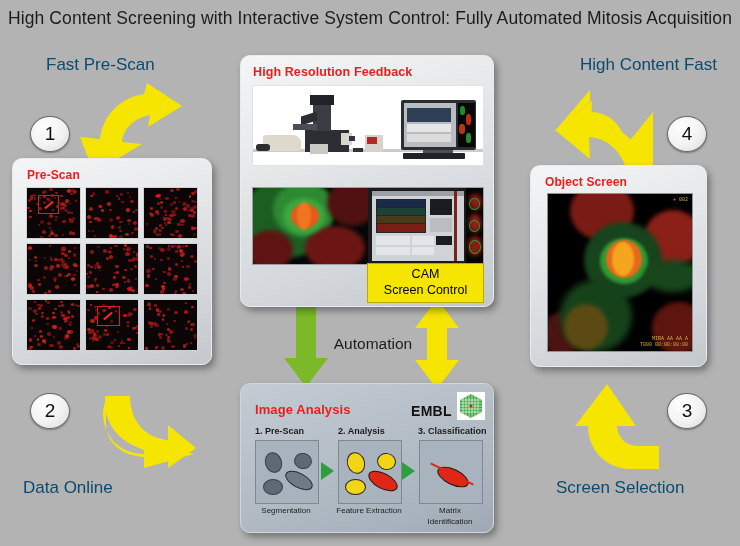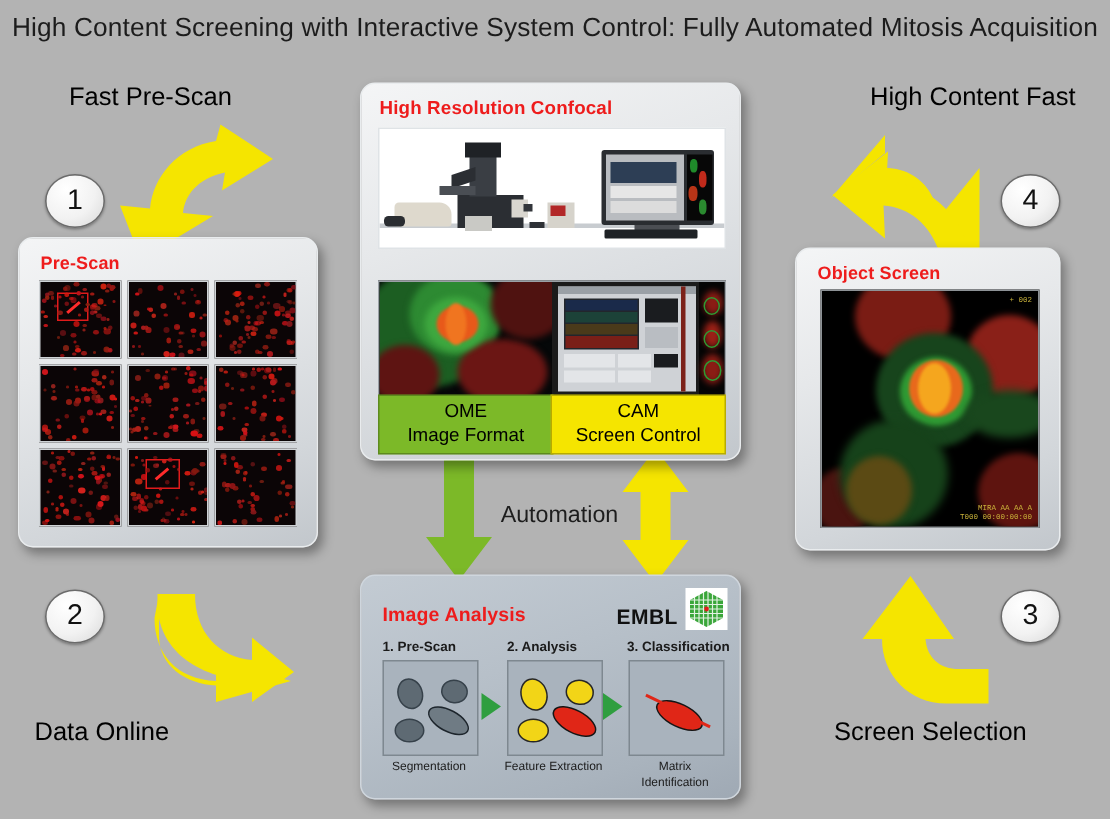--- a/index.html
+++ b/index.html
@@ -12,21 +12,21 @@
   #stage{position:absolute;left:0;top:0;width:740px;height:546px;}
 
   
   .title{
     position:absolute;left:0;top:8px;width:740px;text-align:center;
     font-size:17.5px;color:#1c1c1c;letter-spacing:.1px;
     font-family:"Liberation Sans", sans-serif;
   }
 
   
-  .steplabel{position:absolute;font-size:17px;color:#000000;white-space:nowrap;}
+  .steplabel{position:absolute;font-size:17px;color:#0c4a6e;white-space:nowrap;}
 
   
   .numcircle{
     position:absolute;width:38px;height:34px;border-radius:50%;
     background:radial-gradient(ellipse at 35% 28%, #ffffff 0%, #f2f2f2 55%, #d8d8d8 100%);
     border:1.6px solid #6b6b6b;
     box-shadow:0 1px 2px rgba(0,0,0,.35);
     display:flex;align-items:center;justify-content:center;
     font-size:19px;color:#111;
   }
@@ -694,21 +694,21 @@
           <div style="position: absolute; border-radius: 50%; pointer-events: none; left: 10.9175%; top: 50.6345%; width: 3.11715px; height: 2.80543px; background: rgba(154, 28, 14, 0.706);"></div>
           <div style="position: absolute; border-radius: 50%; pointer-events: none; left: 5.22981%; top: 4.94857%; width: 3.4409px; height: 3.09681px; background: rgba(141, 29, 19, 0.576);"></div>
           <div style="position: absolute; border-radius: 50%; pointer-events: none; left: 31.4171%; top: 92.5567%; width: 3.93599px; height: 3.54239px; background: rgba(133, 32, 20, 0.698);"></div>
           <div style="position: absolute; border-radius: 50%; pointer-events: none; left: 43.9122%; top: 56.2947%; width: 2.98492px; height: 2.68643px; background: rgba(202, 28, 19, 0.84);"></div>
         </div>
     </div>
   </div>
 
   <div class="panel light" style="left:240px;top:55px;width:252px;height:250px;">
 
-    <div class="panelheading" style="left:12px;top:9px;font-size:12.5px;">High Resolution Confocal</div>
+    <div class="panelheading" style="left:12px;top:9px;font-size:12.5px;">High Resolution Feedback</div>
 
     <div class="photo" style="left:11px;top:29px;width:230px;height:79px;">
       <div class="bench"></div>
 
       <div class="shape" style="left:52px;top:44px;width:44px;height:22px;background:#2b2e33;"></div>
       <div class="shape" style="left:60px;top:17px;width:18px;height:28px;background:#3a3e44;"></div>
       <div class="shape" style="left:57px;top:9px;width:24px;height:10px;background:#1f2226;"></div>
       <div class="shape" style="left:48px;top:28px;width:16px;height:9px;background:#2b2e33;
                                 transform:skewY(-18deg);"></div>
       <div class="shape" style="left:40px;top:38px;width:24px;height:6px;background:#4a4e54;"></div>
@@ -774,24 +774,20 @@
         <div class="shape" style="right:0;top:0;width:17px;height:76px;background:#050505;"></div>
         <div class="blob" style="right:1px;top:6px;width:13px;height:16px;background:#8a1c14;"></div>
         <div class="blob" style="right:2px;top:26px;width:12px;height:18px;background:#9a2016;"></div>
         <div class="blob" style="right:1px;top:48px;width:14px;height:20px;background:#8a1c14;"></div>
         <div class="shape" style="right:3px;top:10px;width:9px;height:10px;border:1.4px solid #2e9a33;border-radius:50%;"></div>
         <div class="shape" style="right:3px;top:32px;width:9px;height:10px;border:1.4px solid #2e9a33;border-radius:50%;"></div>
         <div class="shape" style="right:2px;top:52px;width:10px;height:12px;border:1.4px solid #2e9a33;border-radius:50%;"></div>
       </div>
     </div>
 
-    <div class="bar" style="left:11px;top:207px;width:115px;height:38px;background:#7cb928;">
-      <span>OME</span>
-      <span>Image Format</span>
-    </div>
 
     <div class="bar" style="left:126px;top:207px;width:115px;height:38px;background:#f5e500;">
       <span>CAM</span>
       <span>Screen Control</span>
     </div>
   </div>
 
   <div class="panel light" style="left:530px;top:165px;width:175px;height:200px;">
     <div class="panelheading" style="left:14px;top:9px;">Object Screen</div>
 

